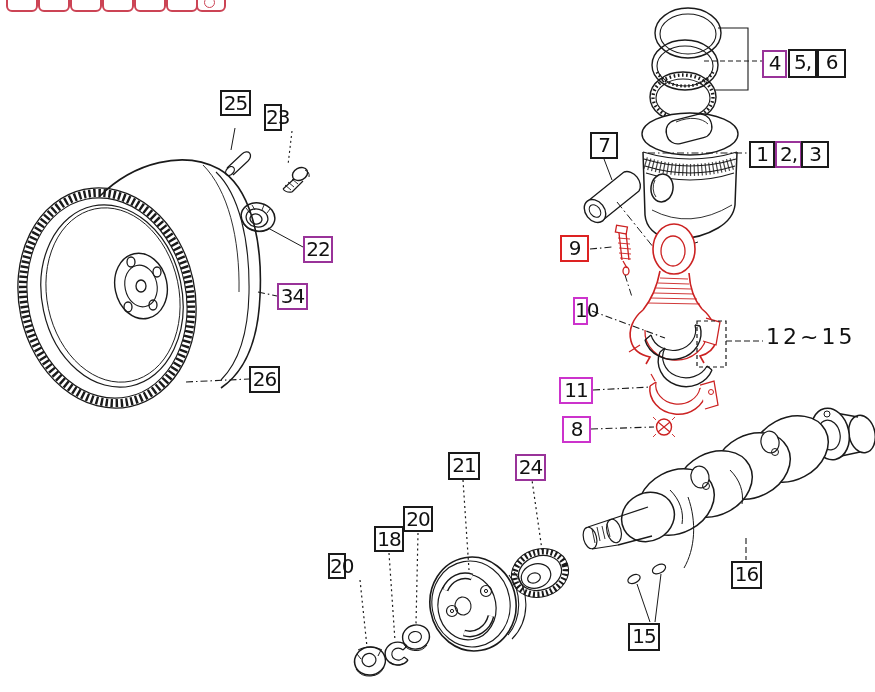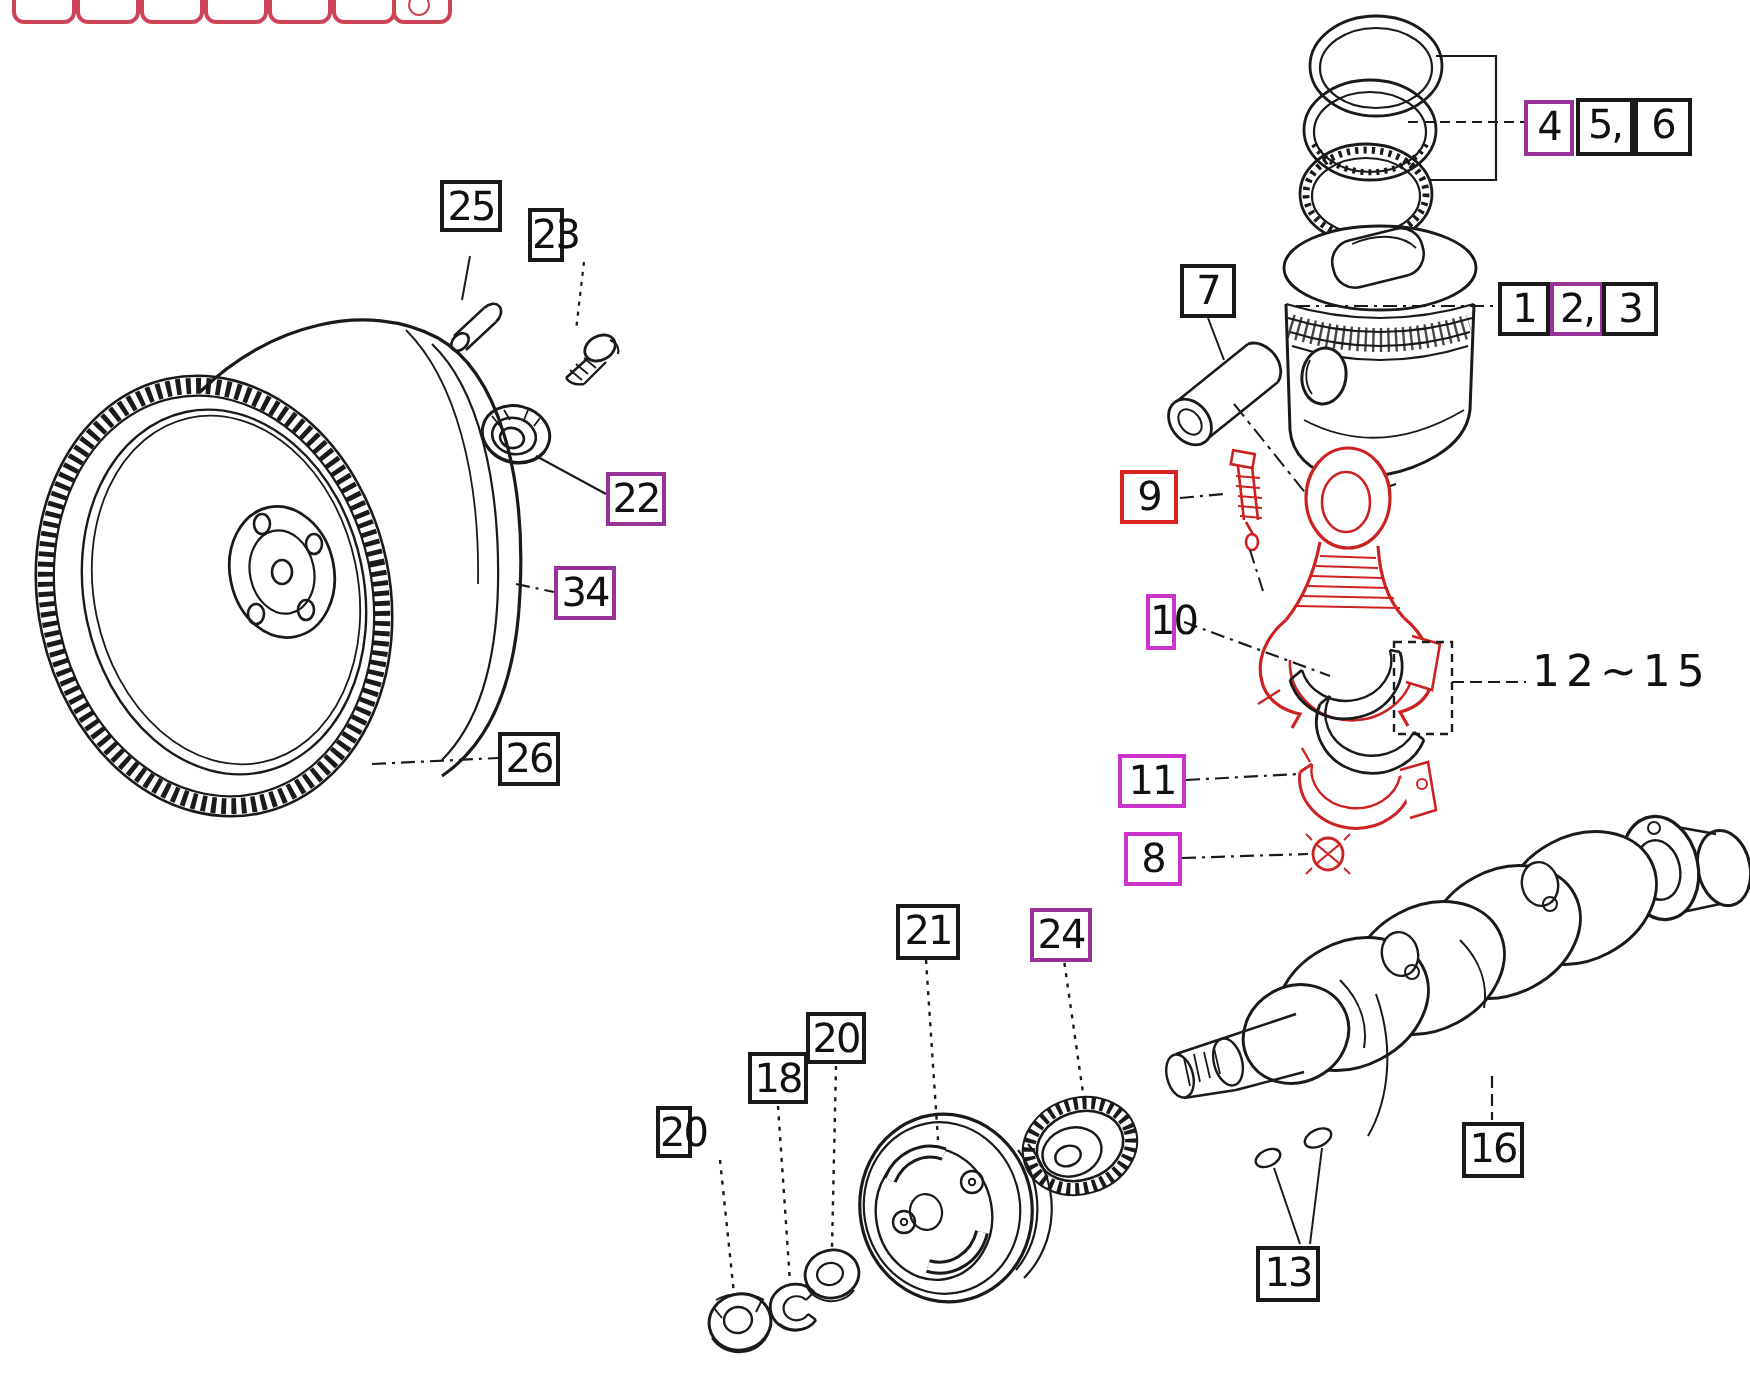--- a/index.html
+++ b/index.html
@@ -261,20 +261,20 @@
   <div class="lbl" style="left:817px;top:49px;width:29px;height:29px">6</div>
   <div class="lbl" style="left:749px;top:141px;width:26px">1</div>
   <div class="lbl purple" style="left:775px;top:141px;width:27px">2,</div>
   <div class="lbl" style="left:801px;top:141px;width:28px">3</div>
   <div class="lbl redbox" style="left:560px;top:235px;width:29px">9</div>
   <div class="lbl magenta" style="left:573px;top:297px;width:15px;height:28px">10</div>
   <div class="lbl magenta" style="left:559px;top:377px;width:34px">11</div>
   <div class="lbl magenta" style="left:562px;top:416px;width:29px">8</div>
   <div class="lbl plain" style="left:766px;top:322px;height:30px">12~15</div>
   <div class="lbl" style="left:731px;top:561px;width:31px;height:28px">16</div>
-  <div class="lbl" style="left:628px;top:623px;width:32px;height:28px">13</div>
+  <div class="lbl" style="left:628px;top:623px;width:32px;height:28px">15</div>
   <div class="lbl" style="left:448px;top:452px;width:32px;height:28px">21</div>
   <div class="lbl purple" style="left:515px;top:454px;width:31px">24</div>
   <div class="lbl" style="left:403px;top:506px;width:30px;height:26px">20</div>
   <div class="lbl" style="left:374px;top:526px;width:30px;height:26px">18</div>
   <div class="lbl" style="left:328px;top:553px;width:18px;height:26px">20</div>
 
 </div>
 
 </body></html>

